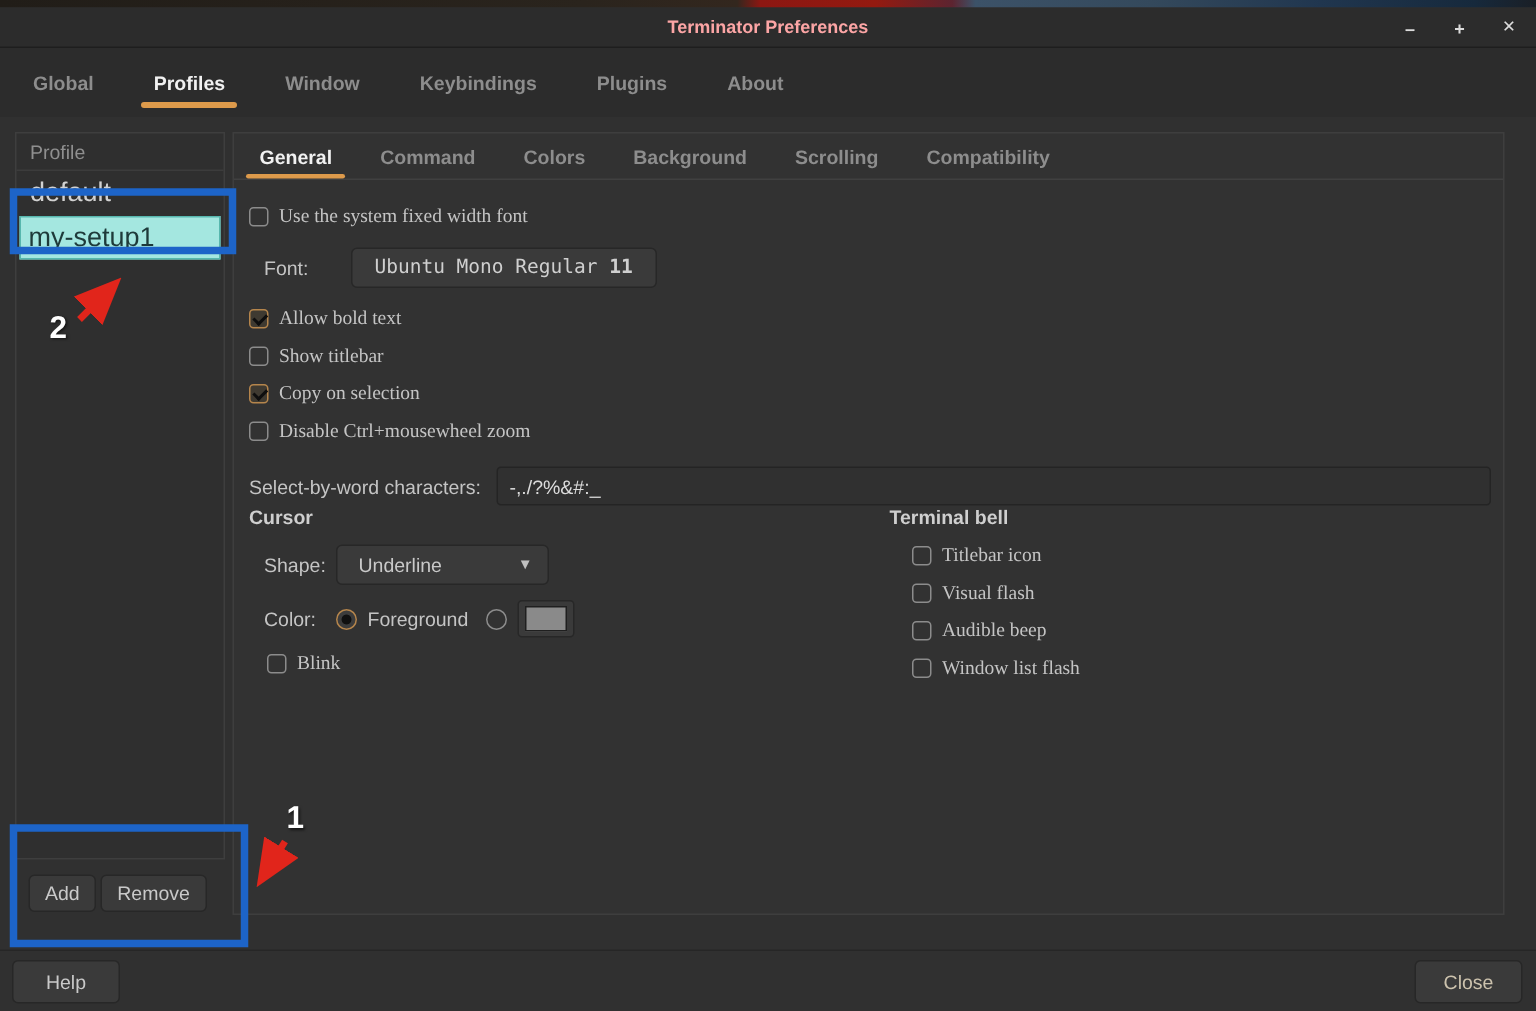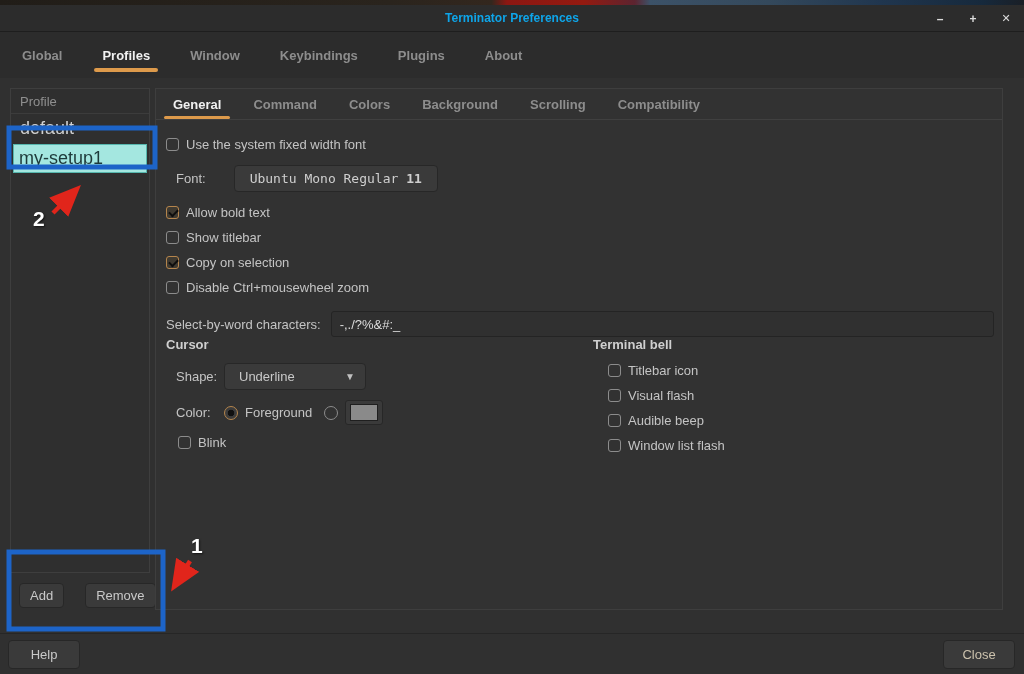--- a/index.html
+++ b/index.html
@@ -29,21 +29,21 @@
     background:linear-gradient(90deg,#211d18 0%,#2a241d 38%,#33271e 48%,
       #8c1712 49.5%,#941a10 57%,#5c2430 62%,#3c5268 63.5%,#34495c 75%,
       #20364f 86%,#16293c 96%,#1a1f26 100%);
   }
   
   .titlebar{
     position:absolute;top:5px;left:0;width:1024px;height:27px;
     background:var(--bar-bg);border-bottom:1px solid #1e1e1e;
     display:flex;align-items:center;justify-content:center;
   }
-  .titlebar .title{font-weight:700;font-size:12px;color:#0ea5e9;}
+  .titlebar .title{font-weight:700;font-size:12px;color:#fca5a5;}
   .win-controls{position:absolute;right:10px;top:0;height:27px;display:flex;align-items:center;gap:17px;}
   .win-btn{width:16px;text-align:center;color:#dcdcdc;font-size:12px;font-weight:700;cursor:default;line-height:1;}
   
   .main-tabbar{
     position:absolute;top:32px;left:0;width:1024px;height:46px;
     background:var(--bar-bg);
     display:flex;align-items:center;gap:36px;padding:0 0 0 20px;text-align:center;
   }
   .main-tab{position:relative;font-weight:700;font-size:13px;color:var(--txt-dim);padding:15px 2px;}
   .main-tab.on{color:var(--txt-bright);}
@@ -56,40 +56,40 @@
     background:#2f2f2f;border:1px solid var(--border-light);
   }
   .profile-list .list-header{
     padding:5px 9px 4px;color:#8f8f8f;border-bottom:1px solid #3c3c3c;font-size:13px;
   }
   .profile-row{padding:4px 9px;color:#d2d2d2;font-size:18px;}
   .profile-row.editing{
     margin:1px 2px;padding:3px 5px;border:1px solid #57b7ae;
     background:#a4e7e0;color:#1e3a3a;
   }
-  .list-buttons{position:absolute;left:19px;top:505px;display:flex;gap:21px;}
+  .list-buttons{position:absolute;left:19px;top:505px;display:flex;gap:3px;}
   .btn{
     background:var(--btn-bg);border:1px solid var(--btn-border);border-radius:4px;
     color:#c9c9c9;font-size:13px;padding:4px 10px;font-family:inherit;cursor:default;
   }
   
   .notebook{
     position:absolute;left:155px;top:10px;width:848px;height:522px;
     background:var(--panel-bg);border:1px solid var(--border-light);
   }
   .nb-tabbar{
     height:31px;border-bottom:1px solid #404040;
     display:flex;align-items:stretch;gap:28px;padding:0 0 0 15px;
   }
   .nb-tab{position:relative;font-weight:700;font-size:13px;color:var(--txt-dim);display:flex;align-items:center;padding:0 2px;}
   .nb-tab.on{color:var(--txt-bright);}
   .nb-tab.on::after{content:"";position:absolute;left:-7px;right:-7px;bottom:0;height:3px;border-radius:2px;background:var(--orange);}
   .nb-content{padding:17px 8px 0 10px;}
   
-  .opt-row{display:flex;align-items:center;margin-bottom:11px;height:14px;}
+  .opt-row{display:flex;align-items:center;margin-bottom:11px;height:14px;font-family:Liberation Serif, serif;}
   .cb{
     width:13px;height:13px;border:1px solid #8c8c8c;border-radius:3px;
     margin-right:7px;flex:0 0 auto;background:transparent;position:relative;
   }
   .cb.on{border-color:#b5854c;background:#3f3a31;}
   .cb.on::after{
     content:"";position:absolute;left:2px;top:2px;width:7px;height:4px;
     border-left:2px solid #0e0e0e;border-bottom:2px solid #0e0e0e;transform:rotate(-45deg);
   }
   .opt-label{color:var(--txt);font-size:13px;}

